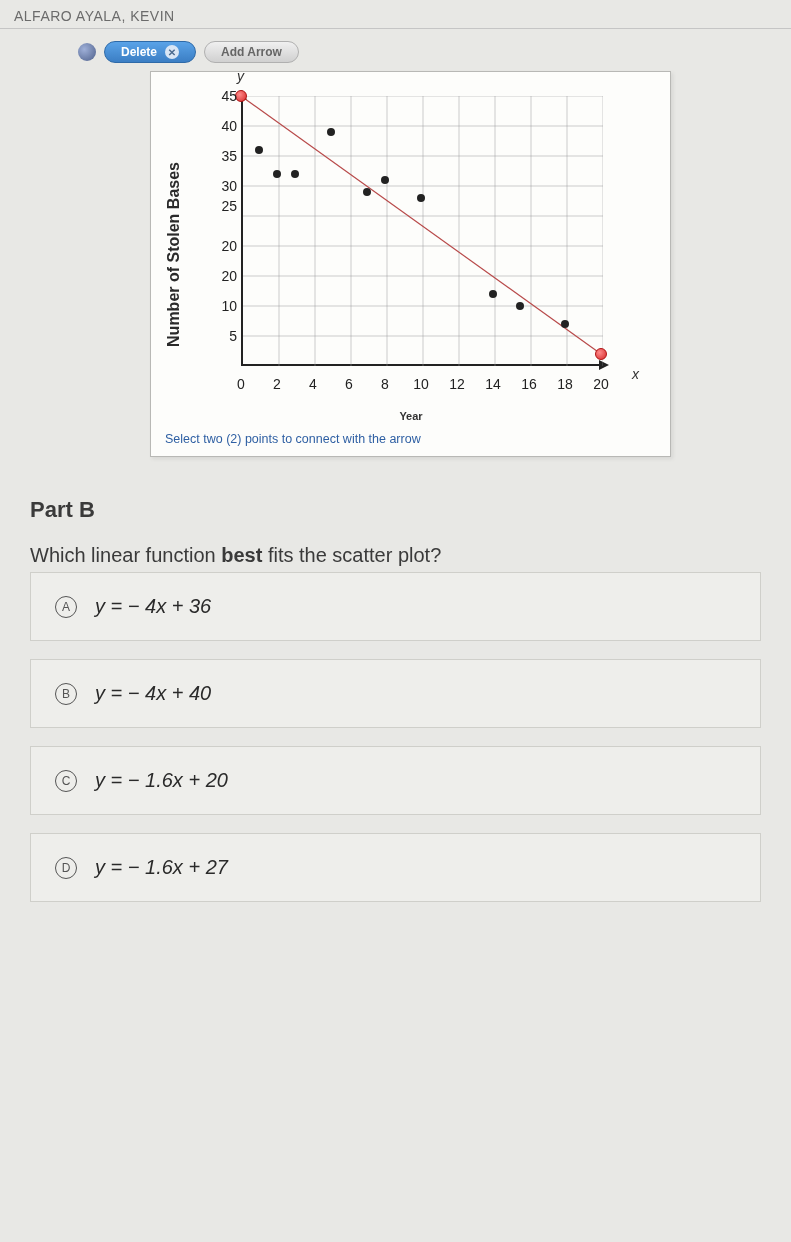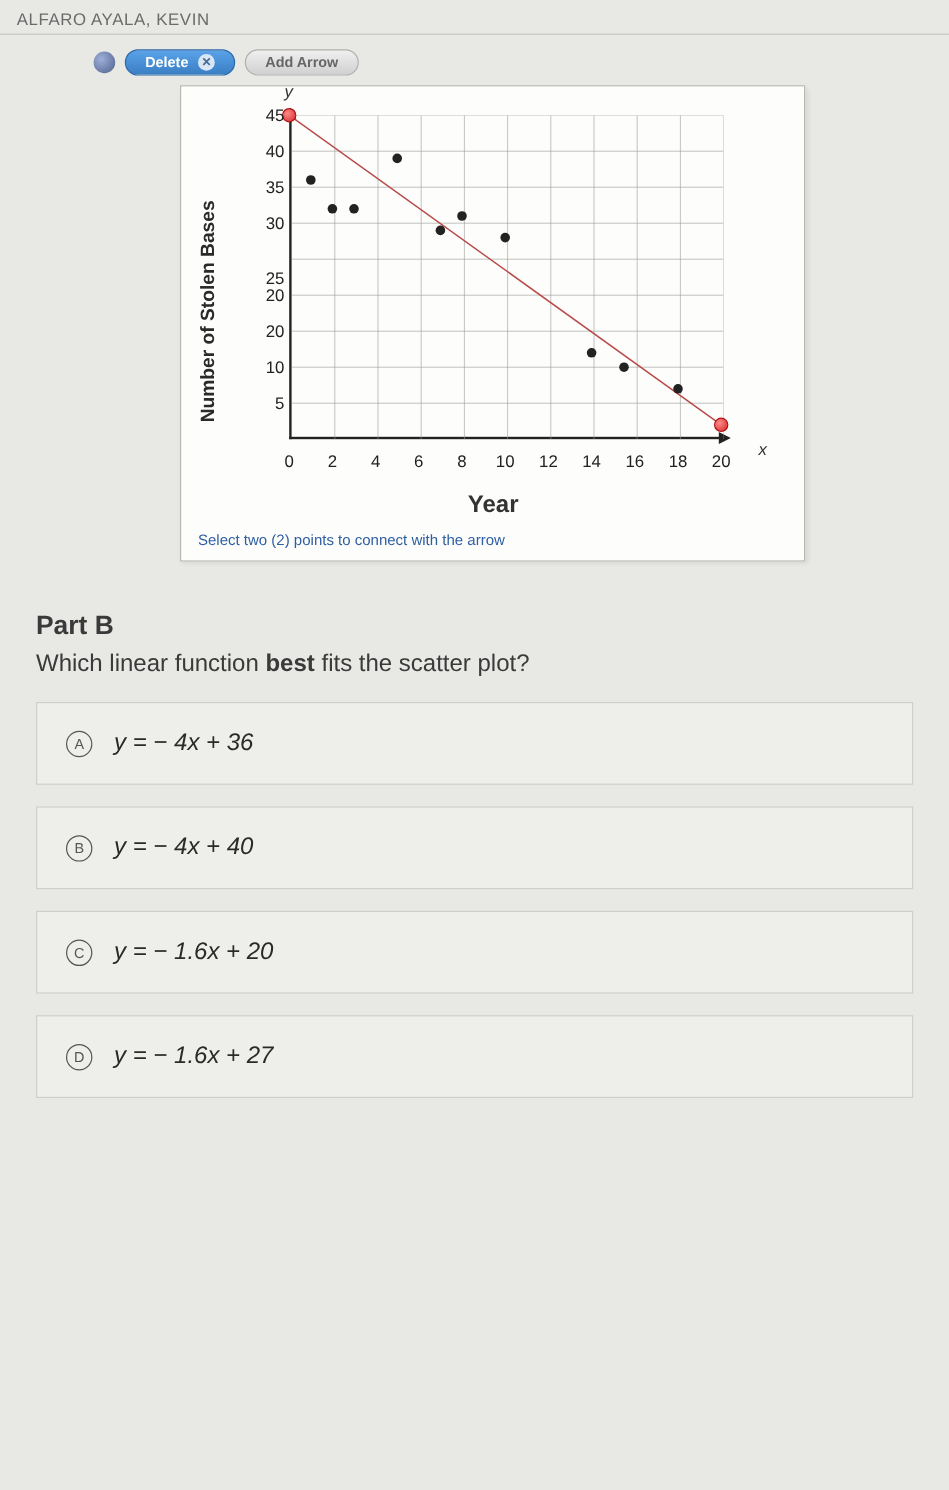--- a/index.html
+++ b/index.html
@@ -106,21 +106,21 @@
     .arrow-right { left: 398px; bottom: 36px; border-width: 5px 0 5px 10px; border-color: transparent transparent transparent #222; }
     .ytick {
       position: absolute; left: 0; width: 36px; text-align: right;
       font-size: 14px; color: #222; transform: translateY(-50%);
     }
     .xtick {
       position: absolute; bottom: 14px; font-size: 14px; color: #222;
       transform: translateX(-50%);
     }
     .xlabel {
-      text-align: center; font-weight: bold; font-size: 20px; margin-top: 4px;
+      text-align: center; font-weight: bold; font-size: 11px; margin-top: 4px;
       margin-left: 40px; width: 360px;
     }
     .dp {
       position: absolute; width: 8px; height: 8px; border-radius: 50%; background: #222;
       transform: translate(-50%, -50%);
     }
     .endpoint {
       position: absolute; width: 12px; height: 12px; border-radius: 50%;
       background: radial-gradient(circle at 35% 35%, #ff8a8a, #d62a2a);
       border: 1px solid #b01010;
@@ -131,24 +131,24 @@
       width: 360px; height: 270px; pointer-events: none;
     }
     .fit-line line { stroke: #b84a4a; stroke-width: 1.2; }
     .instruction {
       color: #2e5fa3; font-size: 12.5px; padding-top: 10px; font-weight: 500;
     }
     .part-b {
       margin: 40px 30px 0;
     }
     .part-b-heading {
-      font-size: 22px; font-weight: bold; color: #3a3a3a; margin-bottom: 8px;
+      font-size: 22px; font-weight: bold; color: #3a3a3a; margin-bottom: 21px;
     }
     .part-b-q {
-      font-size: 20px; color: #3a3a3a; margin-bottom: 20px;
+      font-size: 20px; color: #3a3a3a; margin-bottom: 5px;
     }
     .part-b-q strong { font-weight: bold; }
     .choice {
       background: #eeeeeb;
       border: 1px solid #cfcfca;
       padding: 22px 24px;
       margin-bottom: 18px;
       display: flex;
       align-items: center;
       gap: 18px;
@@ -228,21 +228,21 @@
             <div class="dp" style="left: 319px; top: 220px;"></div>
             <div class="dp" style="left: 364px; top: 238px;"></div>
             <div class="endpoint" style="left: 40px; top: 10px;"></div>
             <div class="endpoint" style="left: 400px; top: 268px;"></div>
           </div>
         <div id="yticks-container">
             <div class="ytick" style="top: 250px;">5</div>
             <div class="ytick" style="top: 220px;">10</div>
             <div class="ytick" style="top: 190px;">20</div>
             <div class="ytick" style="top: 160px;">20</div>
-            <div class="ytick" style="top: 146px;">25</div>
+            <div class="ytick" style="top: 120px;">25</div>
             <div class="ytick" style="top: 100px;">30</div>
             <div class="ytick" style="top: 70px;">35</div>
             <div class="ytick" style="top: 40px;">40</div>
             <div class="ytick" style="top: 10px;">45</div>
           </div>
         <div id="xticks-container">
             <div class="xtick" style="left: 40px;">0</div>
             <div class="xtick" style="left: 76px;">2</div>
             <div class="xtick" style="left: 112px;">4</div>
             <div class="xtick" style="left: 148px;">6</div>

